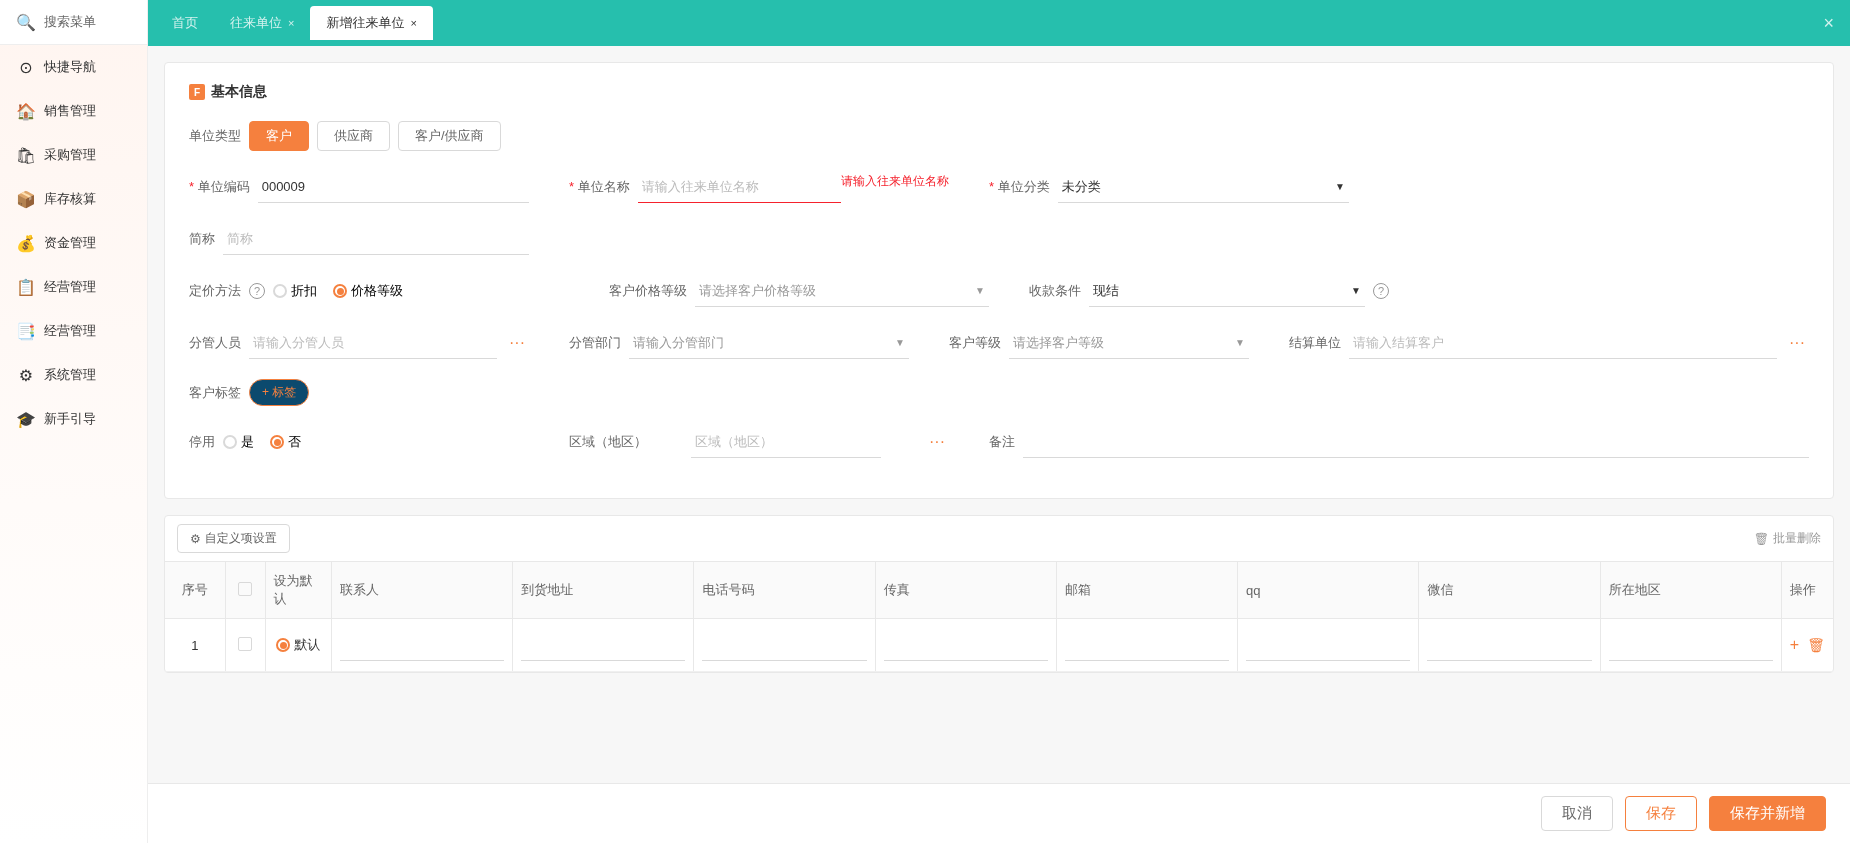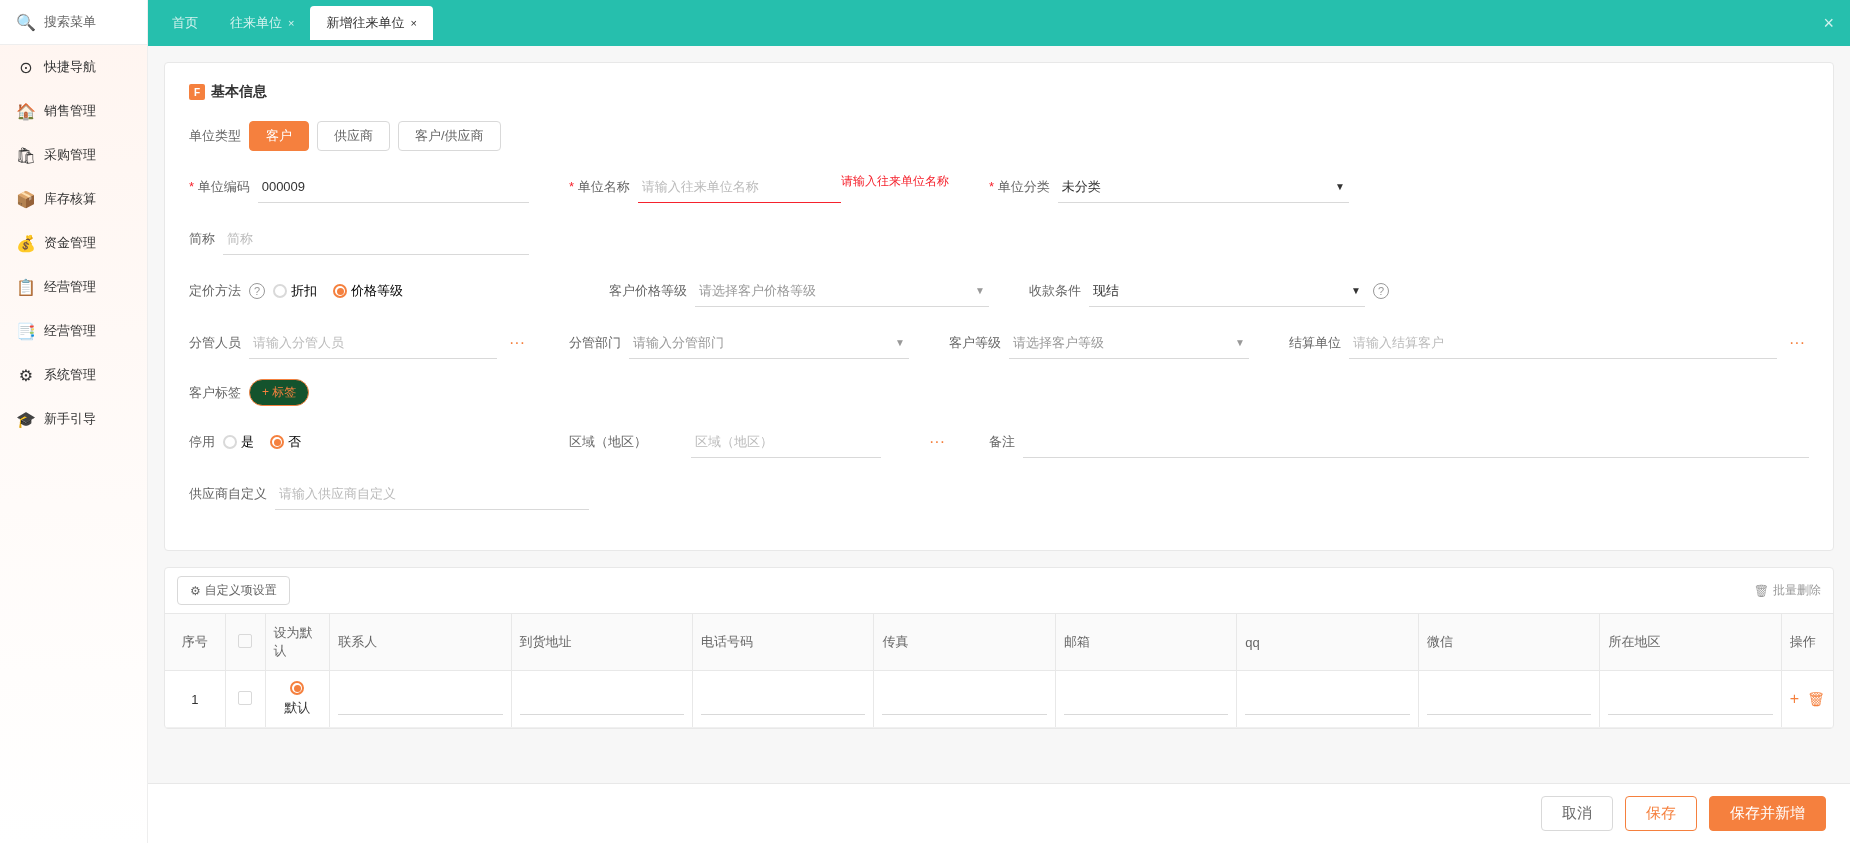--- a/index.html
+++ b/index.html
@@ -247,21 +247,21 @@
     .tag-btn {
       display: flex;
       align-items: center;
       gap: 4px;
       padding: 4px 12px;
       border: 1px solid #f5803e;
       border-radius: 20px;
       color: #f5803e;
       cursor: pointer;
       font-size: 12px;
-      background: #14532d;
+      background: #0c4a6e;
     }
 
     
     .table-section {
       margin: 0 16px 16px;
       background: #fff;
       border: 1px solid #e8e8e8;
       border-radius: 4px;
     }
     .table-toolbar {
@@ -582,26 +582,20 @@
           <span class="form-label">区域（地区）</span>
           <input class="form-input" type="text" placeholder="区域（地区）" style="flex: 1 1 0%;">
           <span class="more-dots">···</span>
         </div>
         <div class="form-group" style="flex:1;">
           <span class="form-label">备注</span>
           <input class="form-input" type="text" style="flex: 1 1 0%;">
         </div>
       </div>
 
-      <div class="form-row">
-        <div class="form-group" style="max-width:400px;">
-          <span class="form-label">供应商自定义</span>
-          <input class="form-input" type="text" placeholder="请输入供应商自定义" style="flex: 1 1 0%;">
-        </div>
-      </div>
     </div>
 
     <div class="table-section">
       <div class="table-toolbar">
         <button class="custom-settings-btn">
           <span>⚙</span>
           <span>自定义项设置</span>
         </button>
         <div class="batch-delete-btn">
           <span>🗑</span>
@@ -628,21 +622,21 @@
             <th>操作</th>
           </tr>
         </thead>
         <tbody>
           <tr>
             <td class="td-seq">1</td>
             <td class="td-check">
               <div class="checkbox-box"></div>
             </td>
             <td>
-              <div class="radio-item" style="justify-content:center;flex-direction:column;">
+              <div class="radio-item" style="justify-content:center;">
                 <div class="radio-outer checked">
                   <div class="radio-inner"></div>
                 </div>
                 <span>默认</span>
               </div>
             </td>
             <td><input class="form-input" style="width: 100%;" type="text"></td>
             <td><input class="form-input" style="width: 100%;" type="text"></td>
             <td><input class="form-input" style="width: 100%;" type="text"></td>
             <td><input class="form-input" style="width: 100%;" type="text"></td>

